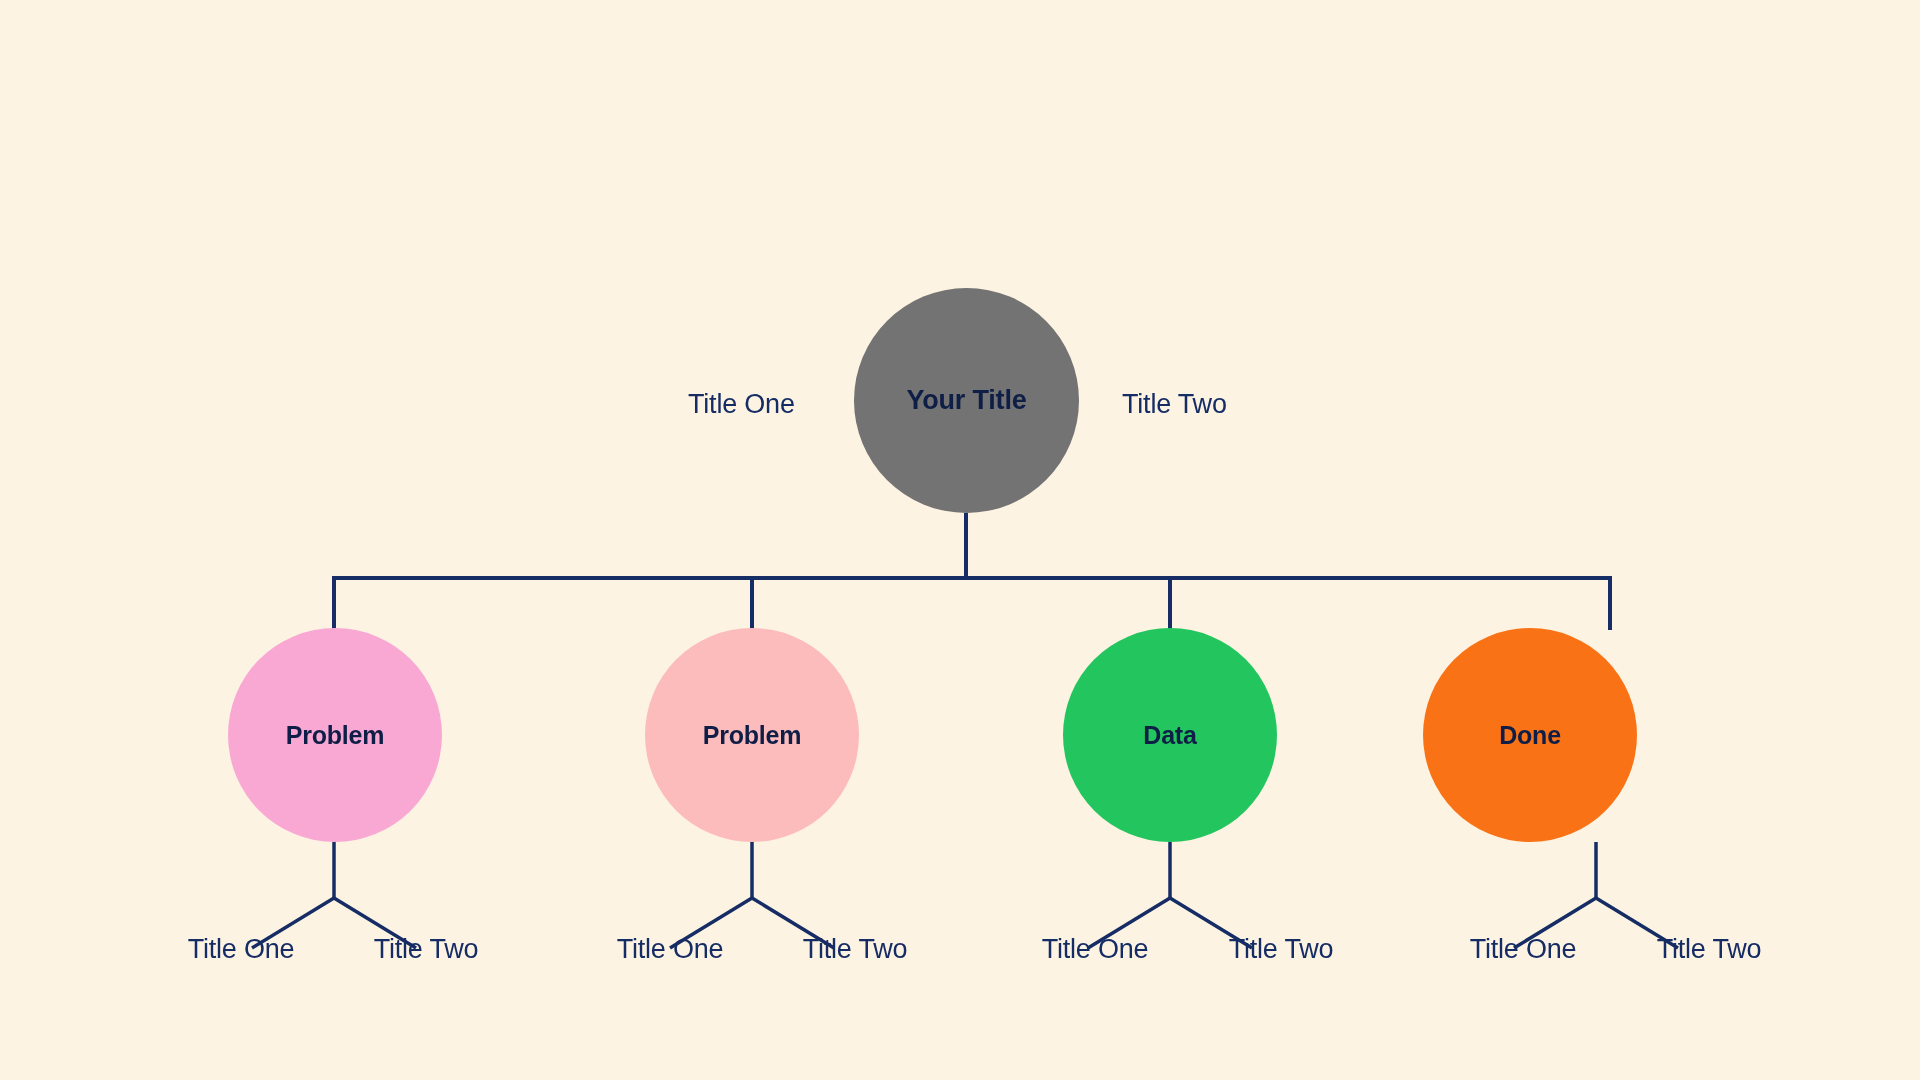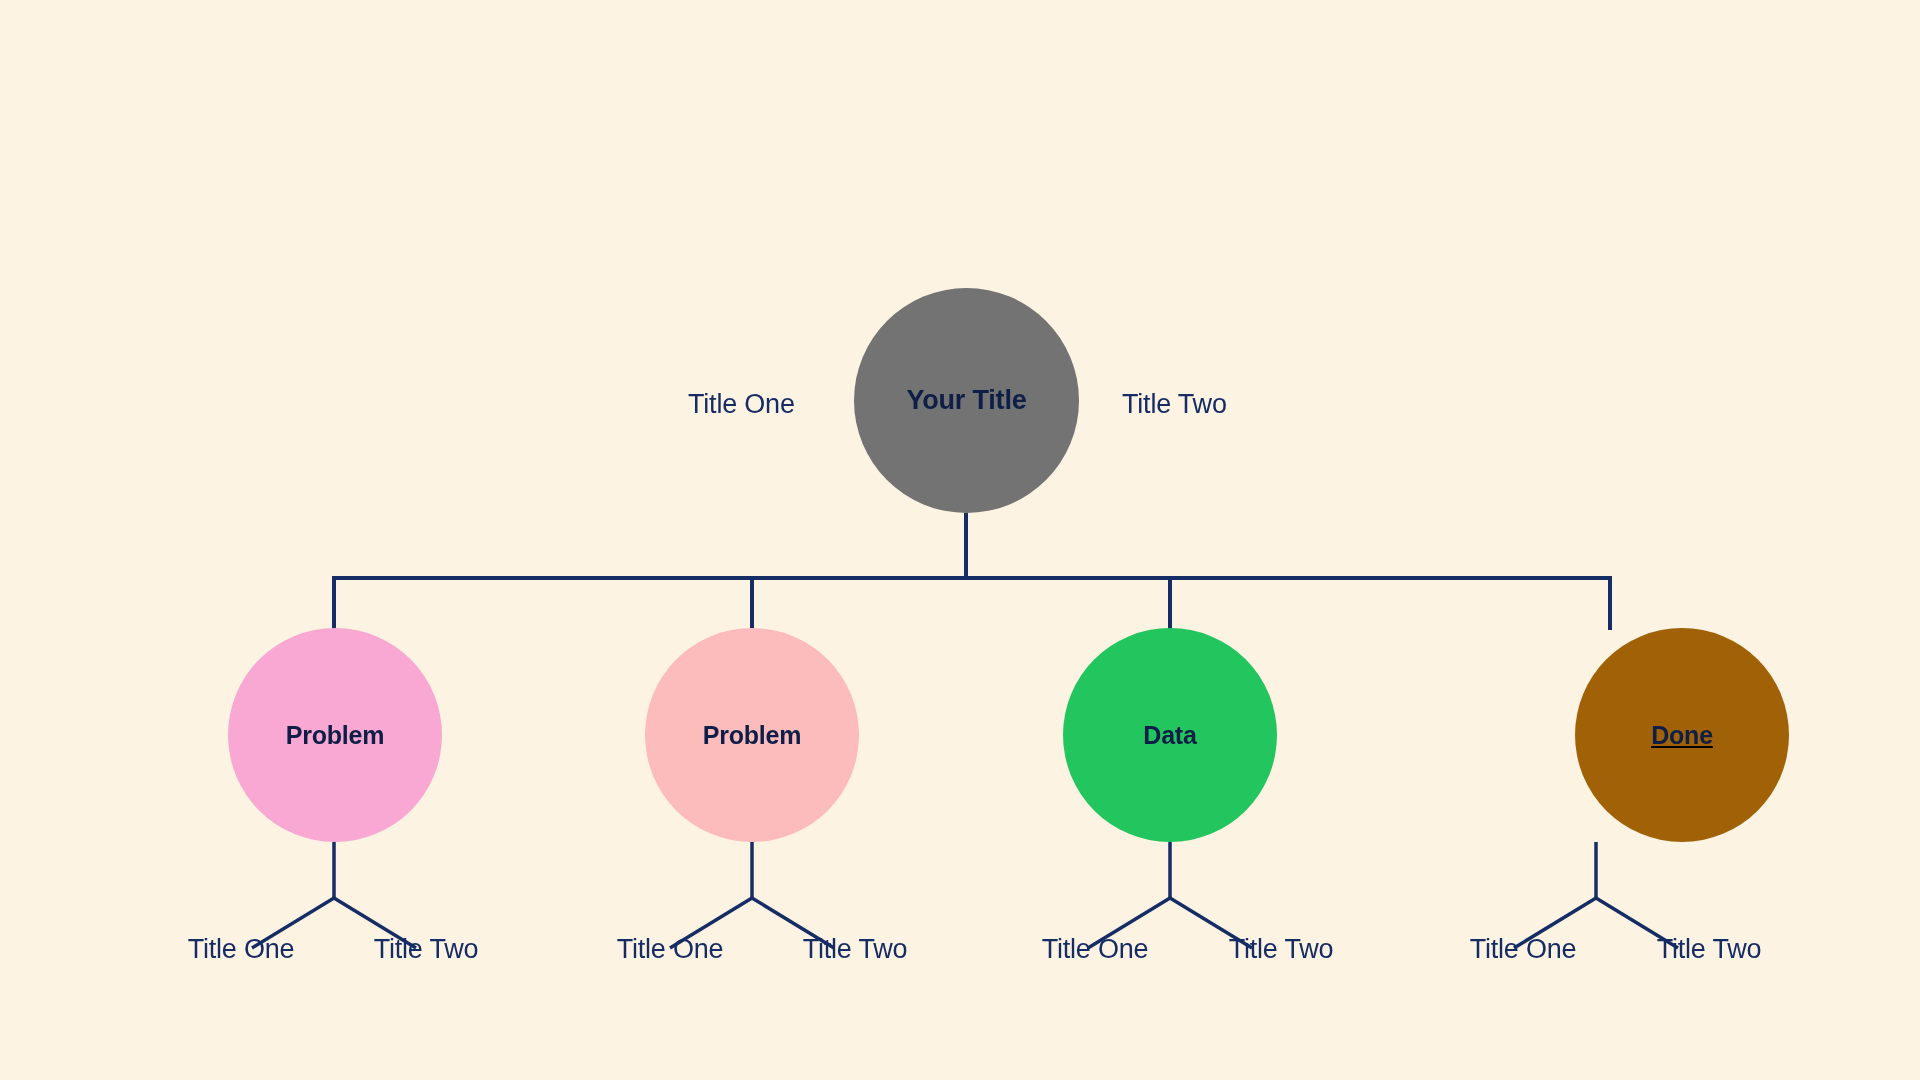--- a/index.html
+++ b/index.html
@@ -149,21 +149,21 @@
 
   <div class="node-circle branch-node" id="branch-node-0" style="left: 228px; background: #f9a8d4;">
     <span class="node-label">Problem</span>
   </div>
   <div class="node-circle branch-node" id="branch-node-1" style="left: 645px; background: rgb(253, 188, 188);">
     <span class="node-label">Problem</span>
   </div>
   <div class="node-circle branch-node" id="branch-node-2" style="left: 1063px; background: #22c55e;">
     <span class="node-label">Data</span>
   </div>
-  <div class="node-circle branch-node" id="branch-node-3" style="left: 1575px; background: #a16207; text-decoration: underline;">
+  <div class="node-circle branch-node" id="branch-node-3" style="left: 1423px; background: #f97316;">
     <span class="node-label">Done</span>
   </div>
 
   <div class="leaf-label" style="left:241px">Title One</div>
   <div class="leaf-label" style="left:426px">Title Two</div>
 
   <div class="leaf-label" style="left:670px">Title One</div>
   <div class="leaf-label" style="left:855px">Title Two</div>
 
   <div class="leaf-label" style="left:1095px">Title One</div>

